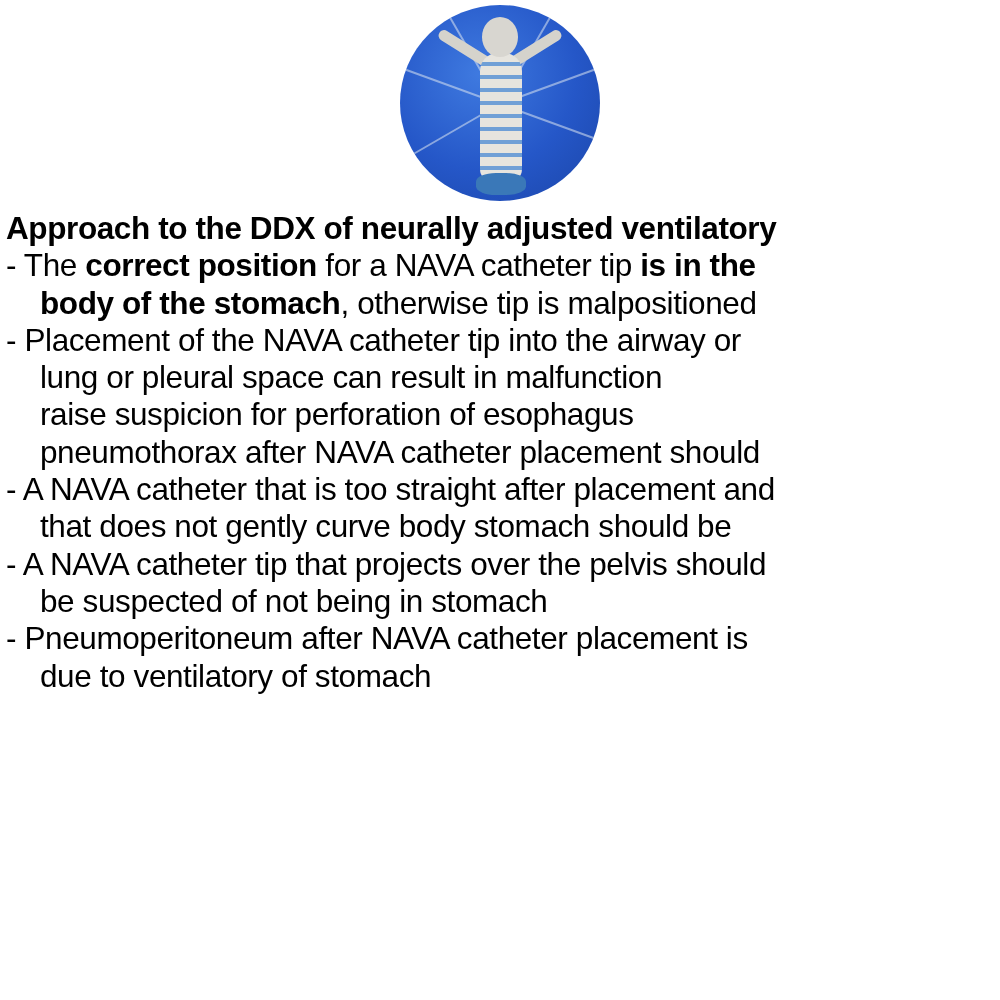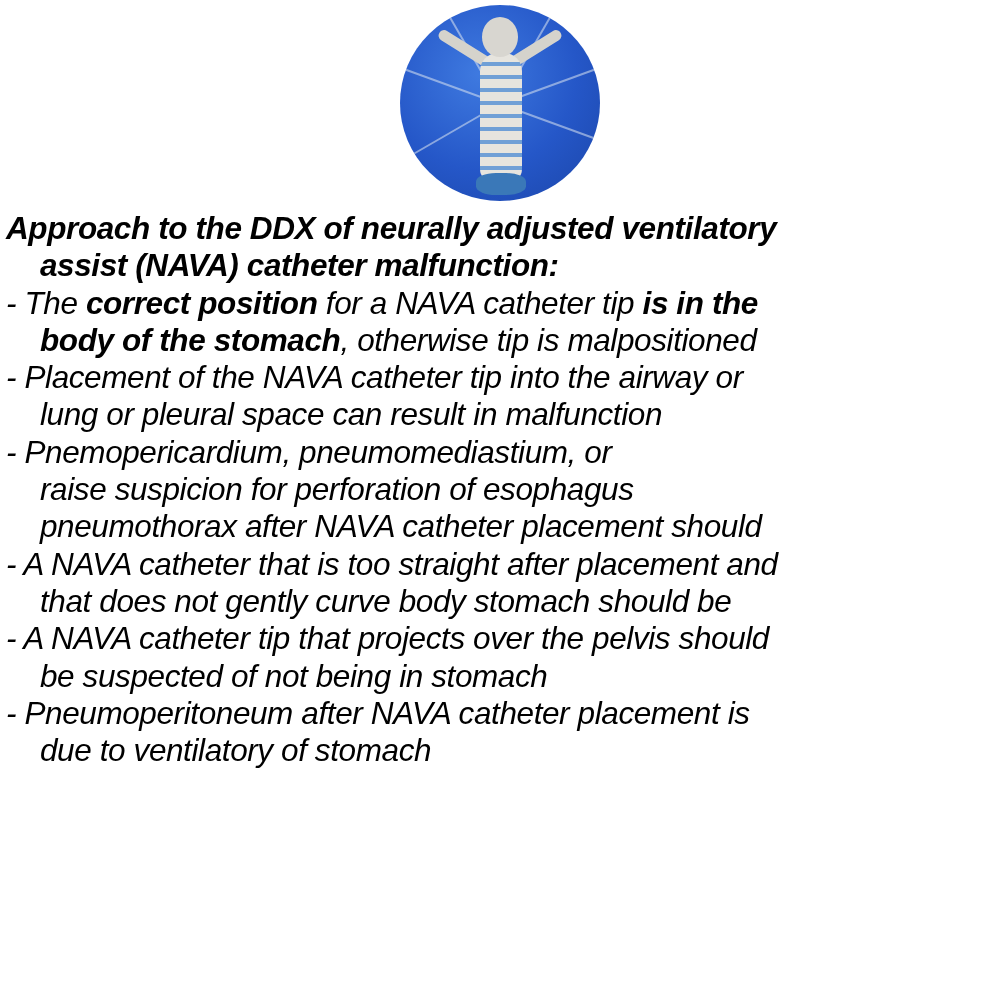--- a/index.html
+++ b/index.html
@@ -8,21 +8,21 @@
   .medallion { position:absolute; left:400px; top:5px; width:200px; height:196px; border-radius:50%;
     background: radial-gradient(circle at 40% 35%, #3f7ae0 0%, #2557c8 55%, #1b45a8 100%); overflow:hidden; }
   .crack { position:absolute; left:50%; top:50%; width:110px; height:2px; background:rgba(220,230,240,0.55); transform-origin:0 50%; }
   .baby-head { position:absolute; left:82px; top:12px; width:36px; height:40px; border-radius:50%; background:#d8d6d0; }
   .arm-l { position:absolute; left:30px; top:55px; width:62px; height:11px; background:#d5d3cc; border-radius:6px; transform:rotate(32deg); transform-origin:100% 50%; }
   .arm-r { position:absolute; left:108px; top:55px; width:62px; height:11px; background:#d5d3cc; border-radius:6px; transform:rotate(-32deg); transform-origin:0 50%; }
   .baby-body { position:absolute; left:80px; top:48px; width:42px; height:130px; border-radius:18px 18px 14px 14px;
     background: repeating-linear-gradient(180deg, #e6e4de 0 9px, #6f9fd6 9px 13px); }
   .baby-feet { position:absolute; left:76px; top:168px; width:50px; height:22px; border-radius:40%; background:#3a78b8; }
   .text { position:absolute; left:6px; top:210px; width:994px; font-size:31.5px; line-height:37.3px; letter-spacing:-0.4px; }
-  .line { white-space:nowrap;font-style:italic; }
+  .line { white-space:nowrap; }
   .indent { padding-left:34px; }
   b { font-weight:bold; }
 </style>
 </head>
 <body>
 
 <div class="medallion">
   <div class="crack" style="transform:rotate(-20deg)"></div>
   <div class="crack" style="transform:rotate(-60deg)"></div>
   <div class="crack" style="transform:rotate(-120deg)"></div>
@@ -31,29 +31,27 @@
   <div class="crack" style="transform:rotate(150deg)"></div>
   <div class="arm-l"></div>
     <div class="arm-r"></div>
   <div class="baby-body"></div>
   <div class="baby-head"></div>
   <div class="baby-feet"></div>
 </div>
 
 <div class="text">
   <div class="line"><b>Approach to the DDX of neurally adjusted ventilatory</b></div>
-  <div class="line indent"><b>assist (NAVA) catheter malfunction:</b></div>
 
   <div class="line"><span>- The </span><b>correct position</b><span> for a NAVA catheter tip </span><b>is in the</b></div>
   <div class="line indent"><b>body of the stomach</b><span>, otherwise tip is malpositioned</span></div>
 
   <div class="line">- Placement of the NAVA catheter tip into the airway or</div>
   <div class="line indent">lung or pleural space can result in malfunction</div>
 
-  <div class="line">- Pnemopericardium, pneumomediastium, or</div>
   <div class="line indent">raise suspicion for perforation of esophagus</div>
   <div class="line indent">pneumothorax after NAVA catheter placement should</div>
 
   <div class="line">- A NAVA catheter that is too straight after placement and</div>
   <div class="line indent">that does not gently curve body stomach should be</div>
 
   <div class="line">- A NAVA catheter tip that projects over the pelvis should</div>
   <div class="line indent">be suspected of not being in stomach</div>
 
   <div class="line">- Pneumoperitoneum after NAVA catheter placement is</div>

